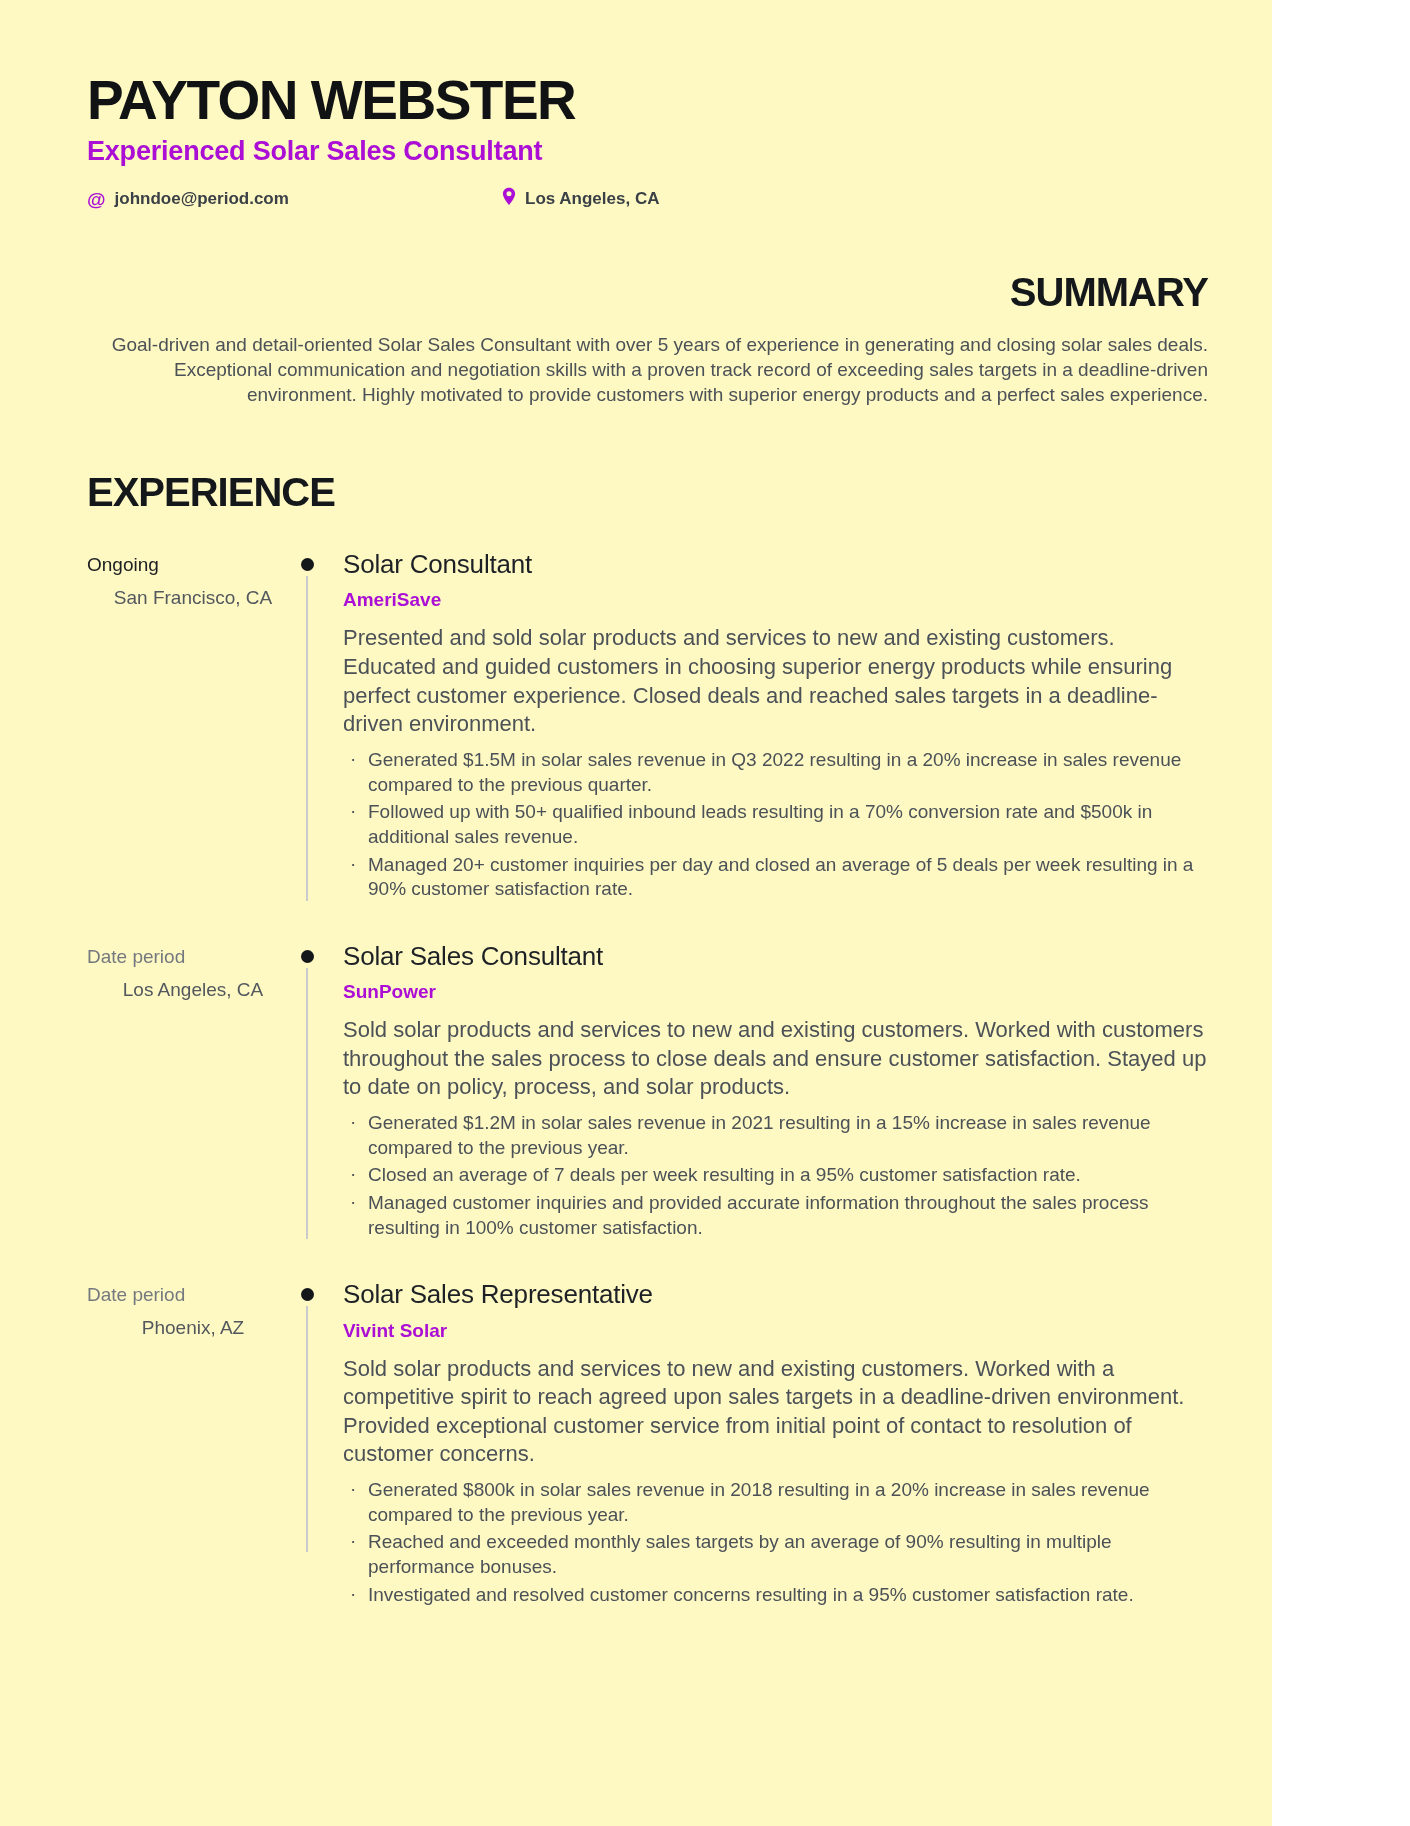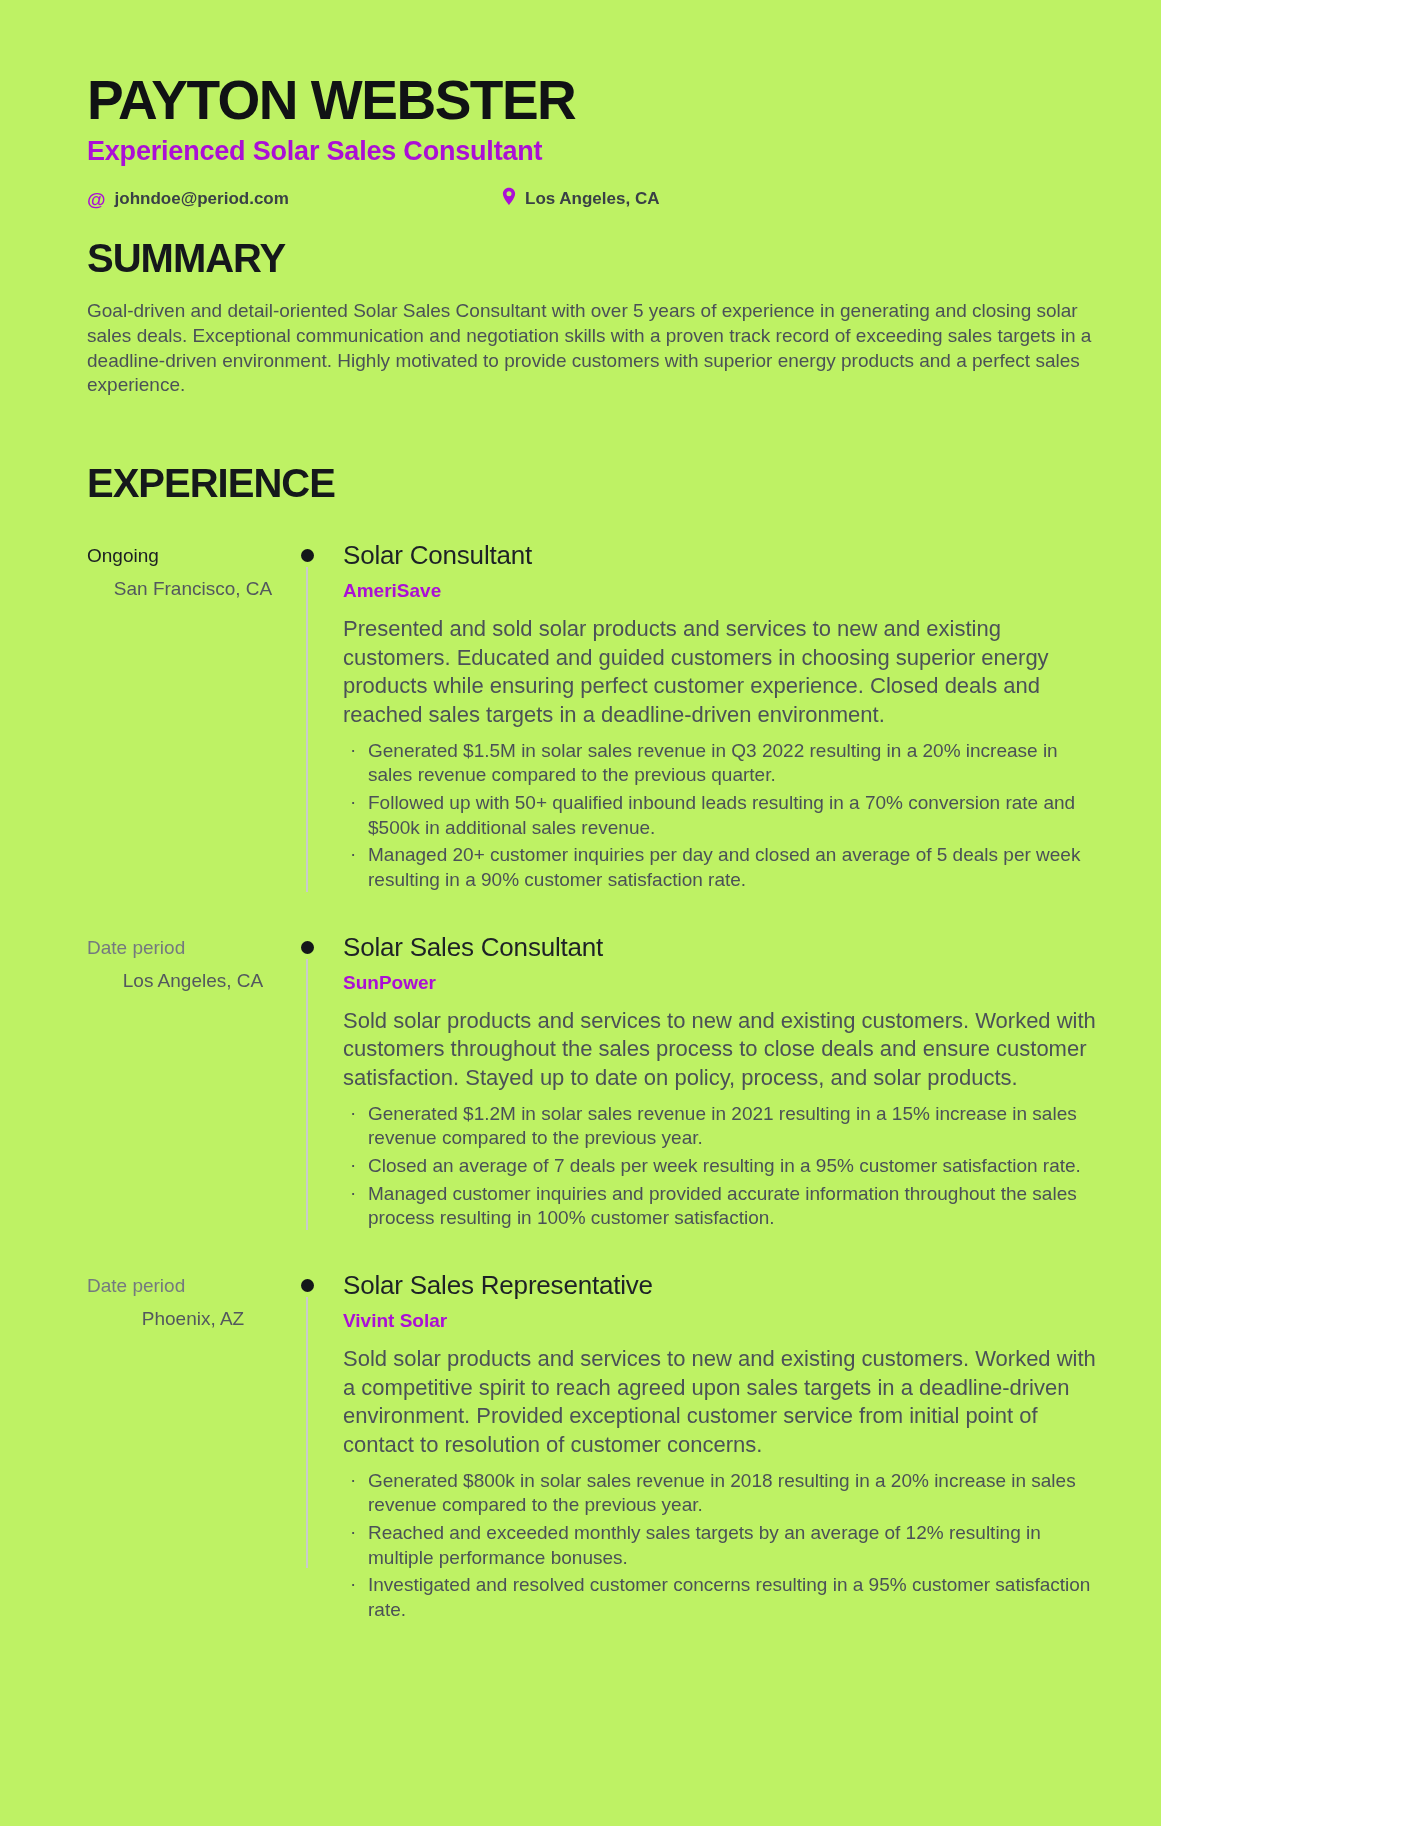--- a/index.html
+++ b/index.html
@@ -1,20 +1,20 @@
 <!DOCTYPE html>
 <html style="--accent: #AB0FD6;"><head>
 <meta charset="utf-8">
 <style>
   :root{ --accent:#AB0FD6; }
   html,body{margin:0;padding:0;background:#ffffff;}
   .page{
     position:relative;
-    width:1161px;height:1826px;
-    background:#bef264;
+    width:1272px;height:1826px;
+    background:#fef9c3;
     box-sizing:border-box;
     padding:72px 64px 0 87px;
     font-family:"Liberation Sans","DejaVu Sans",sans-serif;
     color:#4b5157;
     overflow:hidden;
   }
   
   .name{
     margin:0;
     font-size:55px;
@@ -49,21 +49,21 @@
   .pin-icon{display:inline-block;}
   
   .section-heading{
     margin:0;
     font-size:40px;
     font-weight:800;
     letter-spacing:-1px;
     color:#15181b;
     line-height:1.05;
   }
-  .summary-section{margin-top:26px;}
+  .summary-section{margin-top:60px;text-align:right;}
   .summary-text{
     margin:20px 0 0;
     font-size:19px;
     line-height:1.3;
     color:#4b5157;
     max-width:1250px;
   }
   .experience-section{margin-top:64px;}
   .entries{margin-top:36px;}
   
@@ -221,21 +221,21 @@
     <div class="entry-timeline">
       <span class="tdot"></span>
       <span class="tline"></span>
     </div>
     <div class="entry-content">
       <h3 class="entry-title">Solar Sales Representative</h3>
       <div class="entry-company">Vivint Solar</div>
       <p class="entry-desc">Sold solar products and services to new and existing customers. Worked with a competitive spirit to reach agreed upon sales targets in a deadline-driven environment. Provided exceptional customer service from initial point of contact to resolution of customer concerns.</p>
       <ul class="bullets">
               <li><span class="bmark">·</span><span>Generated $800k in solar sales revenue in 2018 resulting in a 20% increase in sales revenue compared to the previous year.</span></li>
-              <li><span class="bmark">·</span><span>Reached and exceeded monthly sales targets by an average of 12% resulting in multiple performance bonuses.</span></li>
+              <li><span class="bmark">·</span><span>Reached and exceeded monthly sales targets by an average of 90% resulting in multiple performance bonuses.</span></li>
               <li><span class="bmark">·</span><span>Investigated and resolved customer concerns resulting in a 95% customer satisfaction rate.</span></li>
             </ul>
     </div>
   </div>
 </div>
   </section>
 
 
 </div>
 

